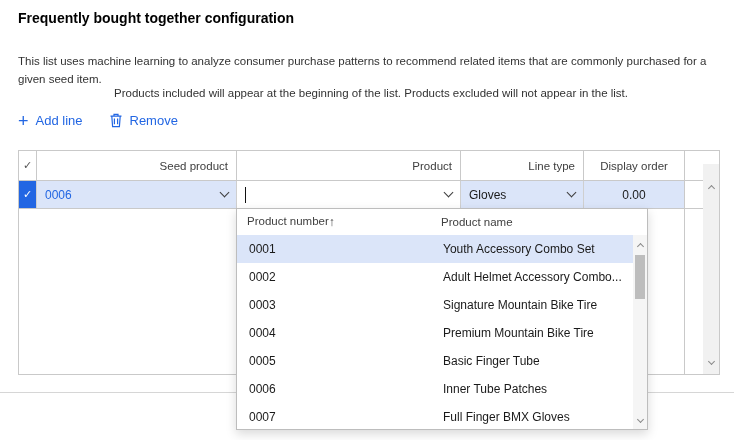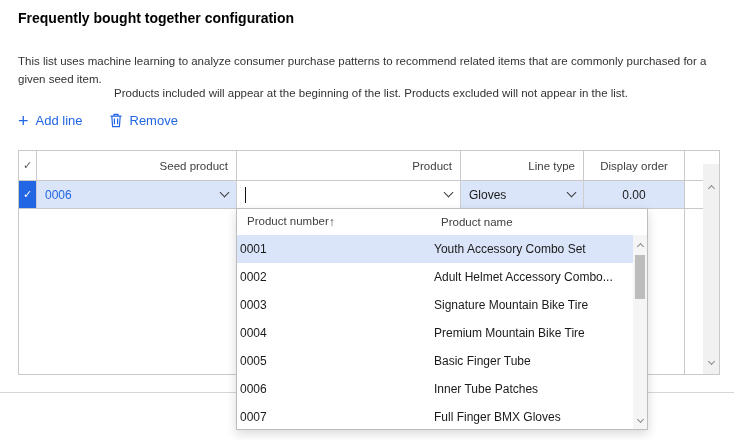--- a/index.html
+++ b/index.html
@@ -57,21 +57,21 @@
   .section-divider { position:absolute; left:0; top:392px; width:734px; height:1px; background:#d6d6d6; }
 
   
   .lookup { position:absolute; left:236px; top:208px; width:412px; height:222px; background:#fff;
             border:1px solid #bdbdbd; box-shadow:0 4px 10px rgba(0,0,0,.15); z-index:10; }
   .lookup-header { display:flex; height:26px; align-items:center; padding-left:10px;
                    font-size:11.5px; color:#404040; }
   .lk-num-col { width:194px; display:flex; align-items:flex-start; }
   .lk-name-col { flex:1; overflow:hidden; white-space:nowrap; text-overflow:ellipsis; }
   .sort-arrow { font-size:12px; color:#404040; }
-  .lookup-row { display:flex; height:28px; align-items:center; padding-left:3px; padding-right:15px;
+  .lookup-row { display:flex; height:28px; align-items:center; padding-left:12px; padding-right:15px;
                 font-size:12px; color:#1a1a1a; cursor:pointer; }
   .lookup-row.hl { background:#DBE5F9; }
 
   .lookup-scrollbar { position:absolute; top:26px; right:0; bottom:0; width:14px; background:#f5f5f5;
                       display:flex; flex-direction:column; align-items:center; justify-content:space-between;
                       padding:5px 0 4px 0; }
   .lk-thumb { position:absolute; top:20px; left:2px; width:10px; height:44px; background:#bdbdbd; }
 </style>
 </head>
 <body>

